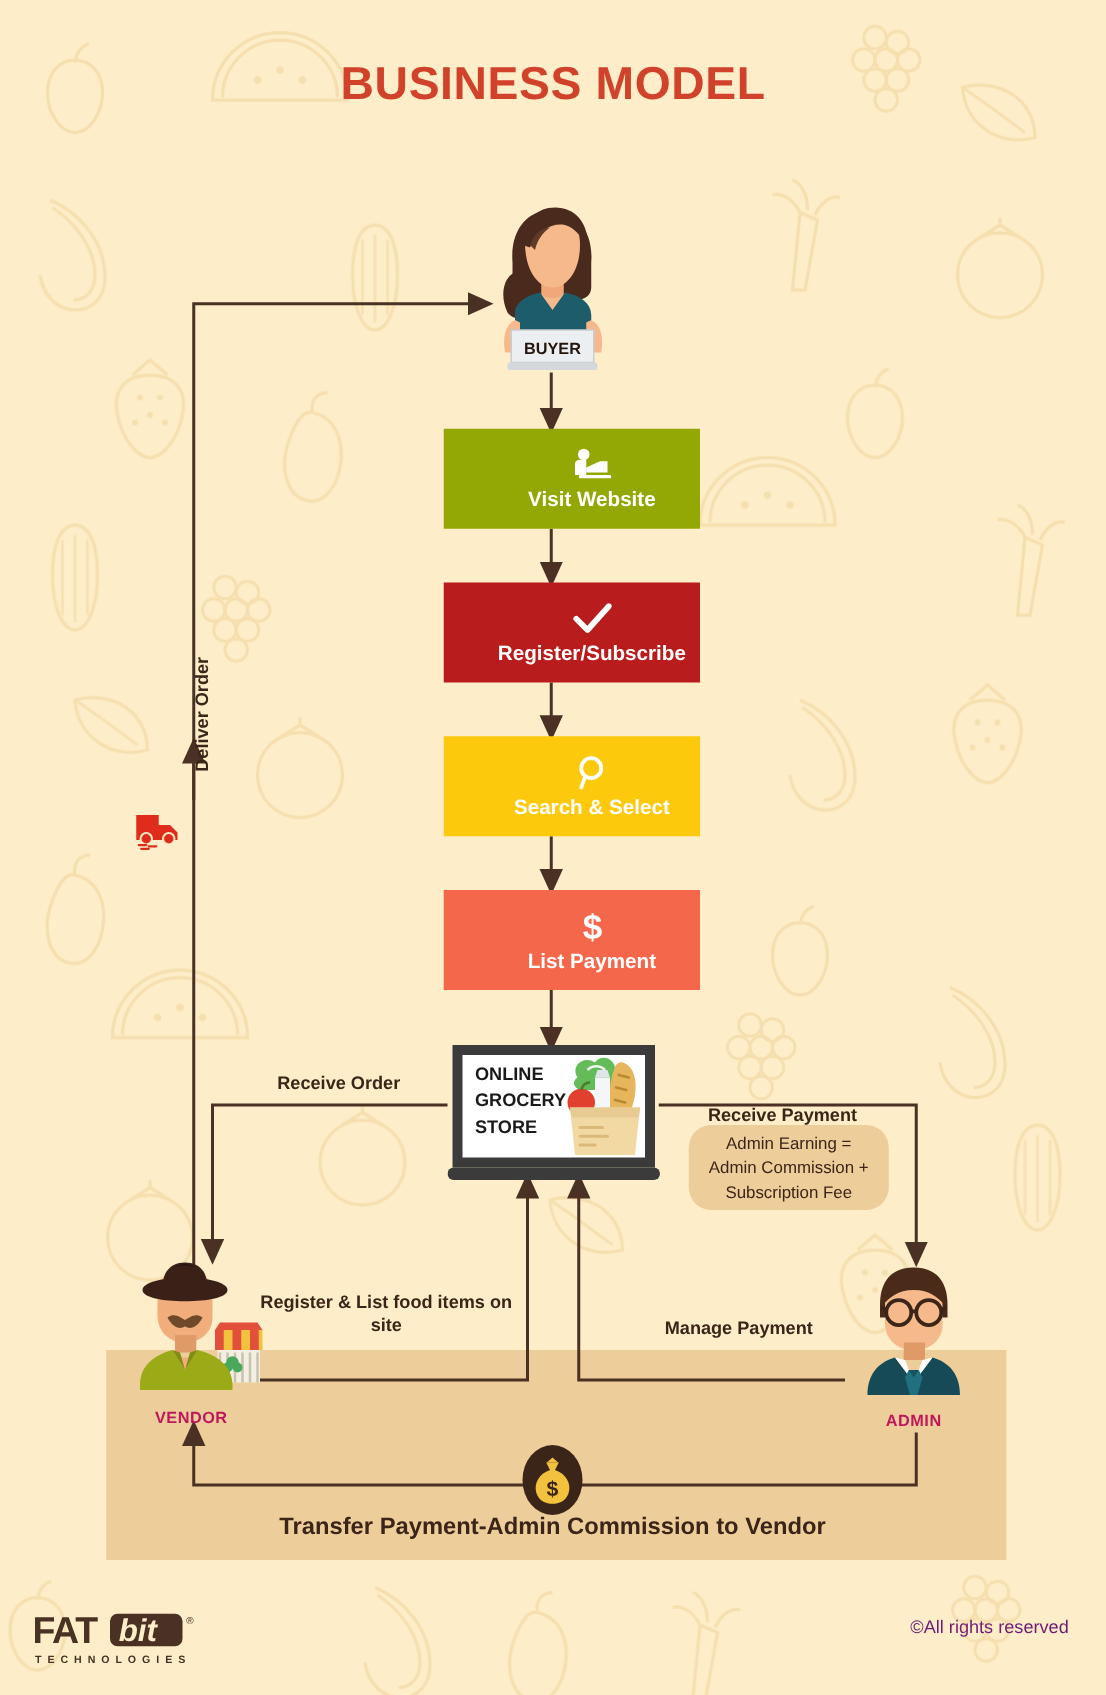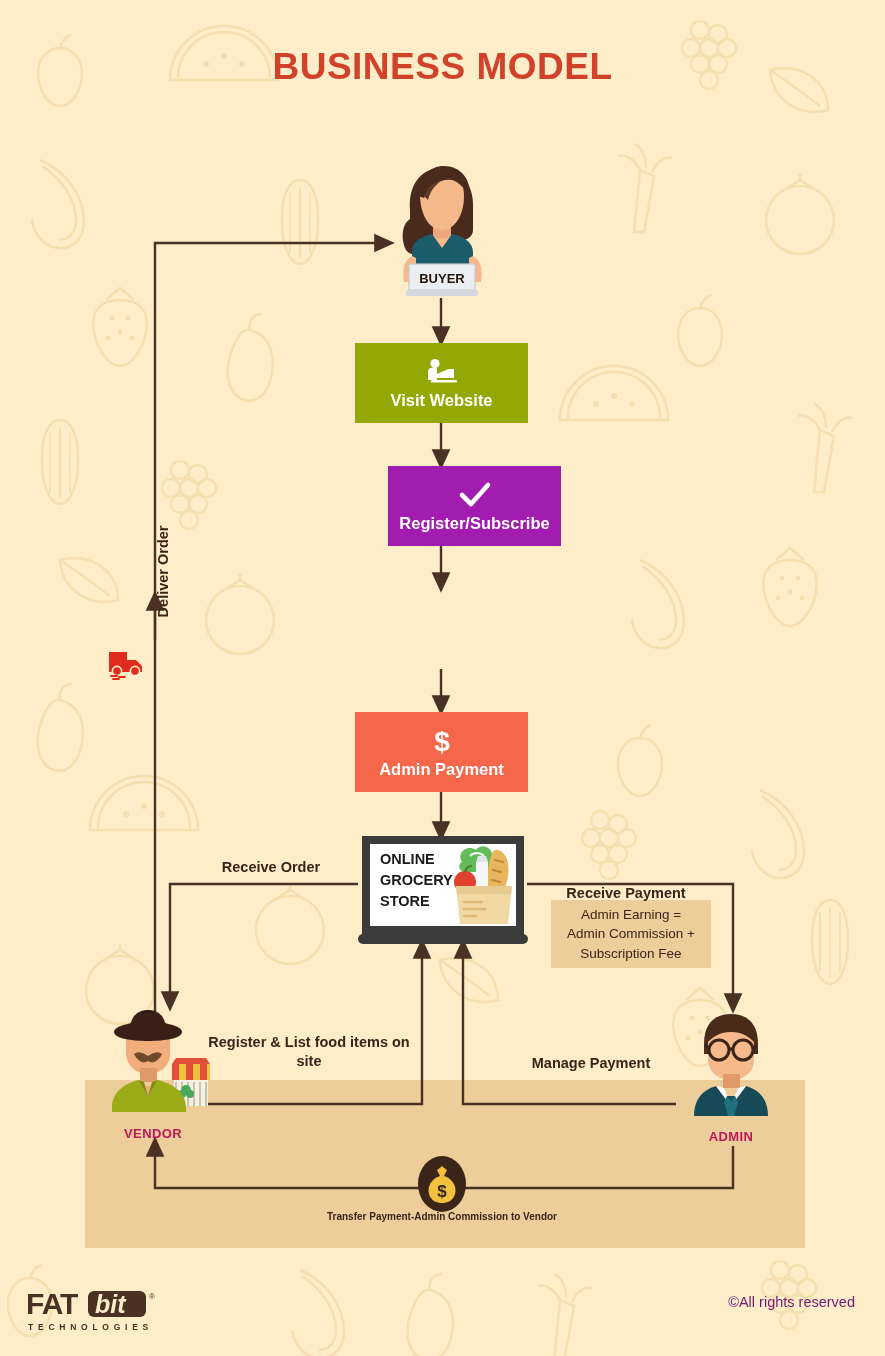--- a/index.html
+++ b/index.html
@@ -24,46 +24,47 @@
     font-size:31px;font-weight:normal;letter-spacing:.3px;
     color:#3b2418;z-index:5;
   }
   
   #wires{position:absolute;inset:0;z-index:2;}
   
   .step{
     position:absolute;left:355px;width:173px;height:80px;z-index:4;
     display:flex;flex-direction:column;align-items:center;justify-content:center;
     color:#ffffff;
+    padding-left:32px;
   }
   .step .lbl{font-size:16.5px;font-weight:bold;line-height:1;margin-top:5px;}
   .step .ico{height:30px;display:flex;align-items:center;justify-content:center;}
   #step0{top:343px;}
   #step1{top:466px;}
   #step2{top:589px;}
   #step3{top:712px;}
   
   .band{
     position:absolute;left:85px;top:1080px;width:720px;height:168px;
     background:#edcd9a;z-index:1;
   }
   
   .earnbox{
     position:absolute;left:551px;top:900px;width:160px;height:68px;
     background:#edcd9a;z-index:4;
     display:flex;align-items:center;justify-content:center;text-align:center;
-    font-size:13.5px;color:#3b2418;line-height:1.45;
+    font-size:13.5px;color:#3b2418;line-height:1.45;border-radius:18px;
   }
   
   .flabel{position:absolute;z-index:5;color:#3b2418;font-size:14.5px;text-align:center;line-height:1.3;font-weight:bold;}
   #lab-receive-order{left:192px;top:858px;width:158px;}
   #lab-receive-payment{left:546px;top:884px;width:160px;}
   #lab-register-list{left:200px;top:1033px;width:218px;}
   #lab-manage{left:495px;top:1054px;width:192px;}
-  #lab-transfer{left:212px;top:1210px;width:460px;font-size:10px;font-weight:bold;}
+  #lab-transfer{left:212px;top:1210px;width:460px;font-size:19px;font-weight:bold;}
   #lab-deliver{
     left:98px;top:562px;width:130px;
     transform:rotate(-90deg);transform-origin:center center;
     font-size:14.5px;font-weight:bold;
   }
   
   .actor-cap{position:absolute;z-index:6;font-size:13px;font-weight:bold;color:#be185d;text-align:center;letter-spacing:.4px;}
   #cap-vendor{left:92px;top:1126px;width:122px;}
   #cap-admin{left:670px;top:1129px;width:122px;}
   
@@ -246,37 +247,46 @@
       <svg width="34" height="28" viewBox="0 0 34 28">
         <circle cx="10" cy="5.5" r="4.6" fill="#fff"></circle>
         <path d="M3,22 L3,13 C3,10.5 6,9.5 9,9.5 L12,9.5 L12,22 Z" fill="#fff"></path>
         <path d="M12,20 L12,16 L23,11 L29,11 L29,20 Z" fill="#fff"></path>
         <rect x="6" y="22" width="26" height="2.6" rx="1.2" fill="#fff"></rect>
       </svg>
     </div>
     <div class="lbl">Visit Website</div>
   </div>
 
-  <div class="step" id="step1" style="background: #a21caf; margin-left: 33px;">
+  <div class="step" id="step1" style="background: #b91c1c;">
     <div class="ico">
       <svg width="34" height="28" viewBox="0 0 34 28">
         <path d="M4,14 L13,23 L30,4" fill="none" stroke="#fff" stroke-width="4.6" stroke-linecap="round" stroke-linejoin="round"></path>
       </svg>
     </div>
     <div class="lbl">Register/Subscribe</div>
   </div>
 
+  <div class="step" id="step2" style="background: rgb(253, 201, 12);">
+    <div class="ico">
+      <svg width="30" height="30" viewBox="0 0 30 30">
+        <circle cx="14" cy="11.5" r="8" fill="none" stroke="#fff" stroke-width="3"></circle>
+        <path d="M9,18.5 L6,27" stroke="#fff" stroke-width="3" stroke-linecap="round"></path>
+      </svg>
+    </div>
+    <div class="lbl">Search &amp; Select</div>
+  </div>
 
   <div class="step" id="step3" style="background: rgb(244, 103, 74);">
     <div class="ico">
       <svg width="26" height="30" viewBox="0 0 26 30">
         <text x="13" y="25" font-family="Liberation Sans, sans-serif" font-size="28" font-weight="bold" fill="#fff" text-anchor="middle">$</text>
       </svg>
     </div>
-    <div class="lbl">Admin Payment</div>
+    <div class="lbl">List Payment</div>
   </div>
 
   <svg class="fig" id="fig-store" width="170" height="112" viewBox="0 0 170 112">
     <rect x="4" y="0" width="162" height="98" fill="#3b3b3b"></rect>
     <rect x="12" y="8" width="146" height="82" fill="#ffffff"></rect>
     <rect x="0" y="98" width="170" height="10" rx="5" fill="#3b3b3b"></rect>
     <text x="22" y="28" font-family="Liberation Sans, sans-serif" font-size="14.5" font-weight="bold" fill="#1a1a1a">ONLINE</text>
     <text x="22" y="49" font-family="Liberation Sans, sans-serif" font-size="14.5" font-weight="bold" fill="#1a1a1a">GROCERY</text>
     <text x="22" y="70" font-family="Liberation Sans, sans-serif" font-size="14.5" font-weight="bold" fill="#1a1a1a">STORE</text>
 

